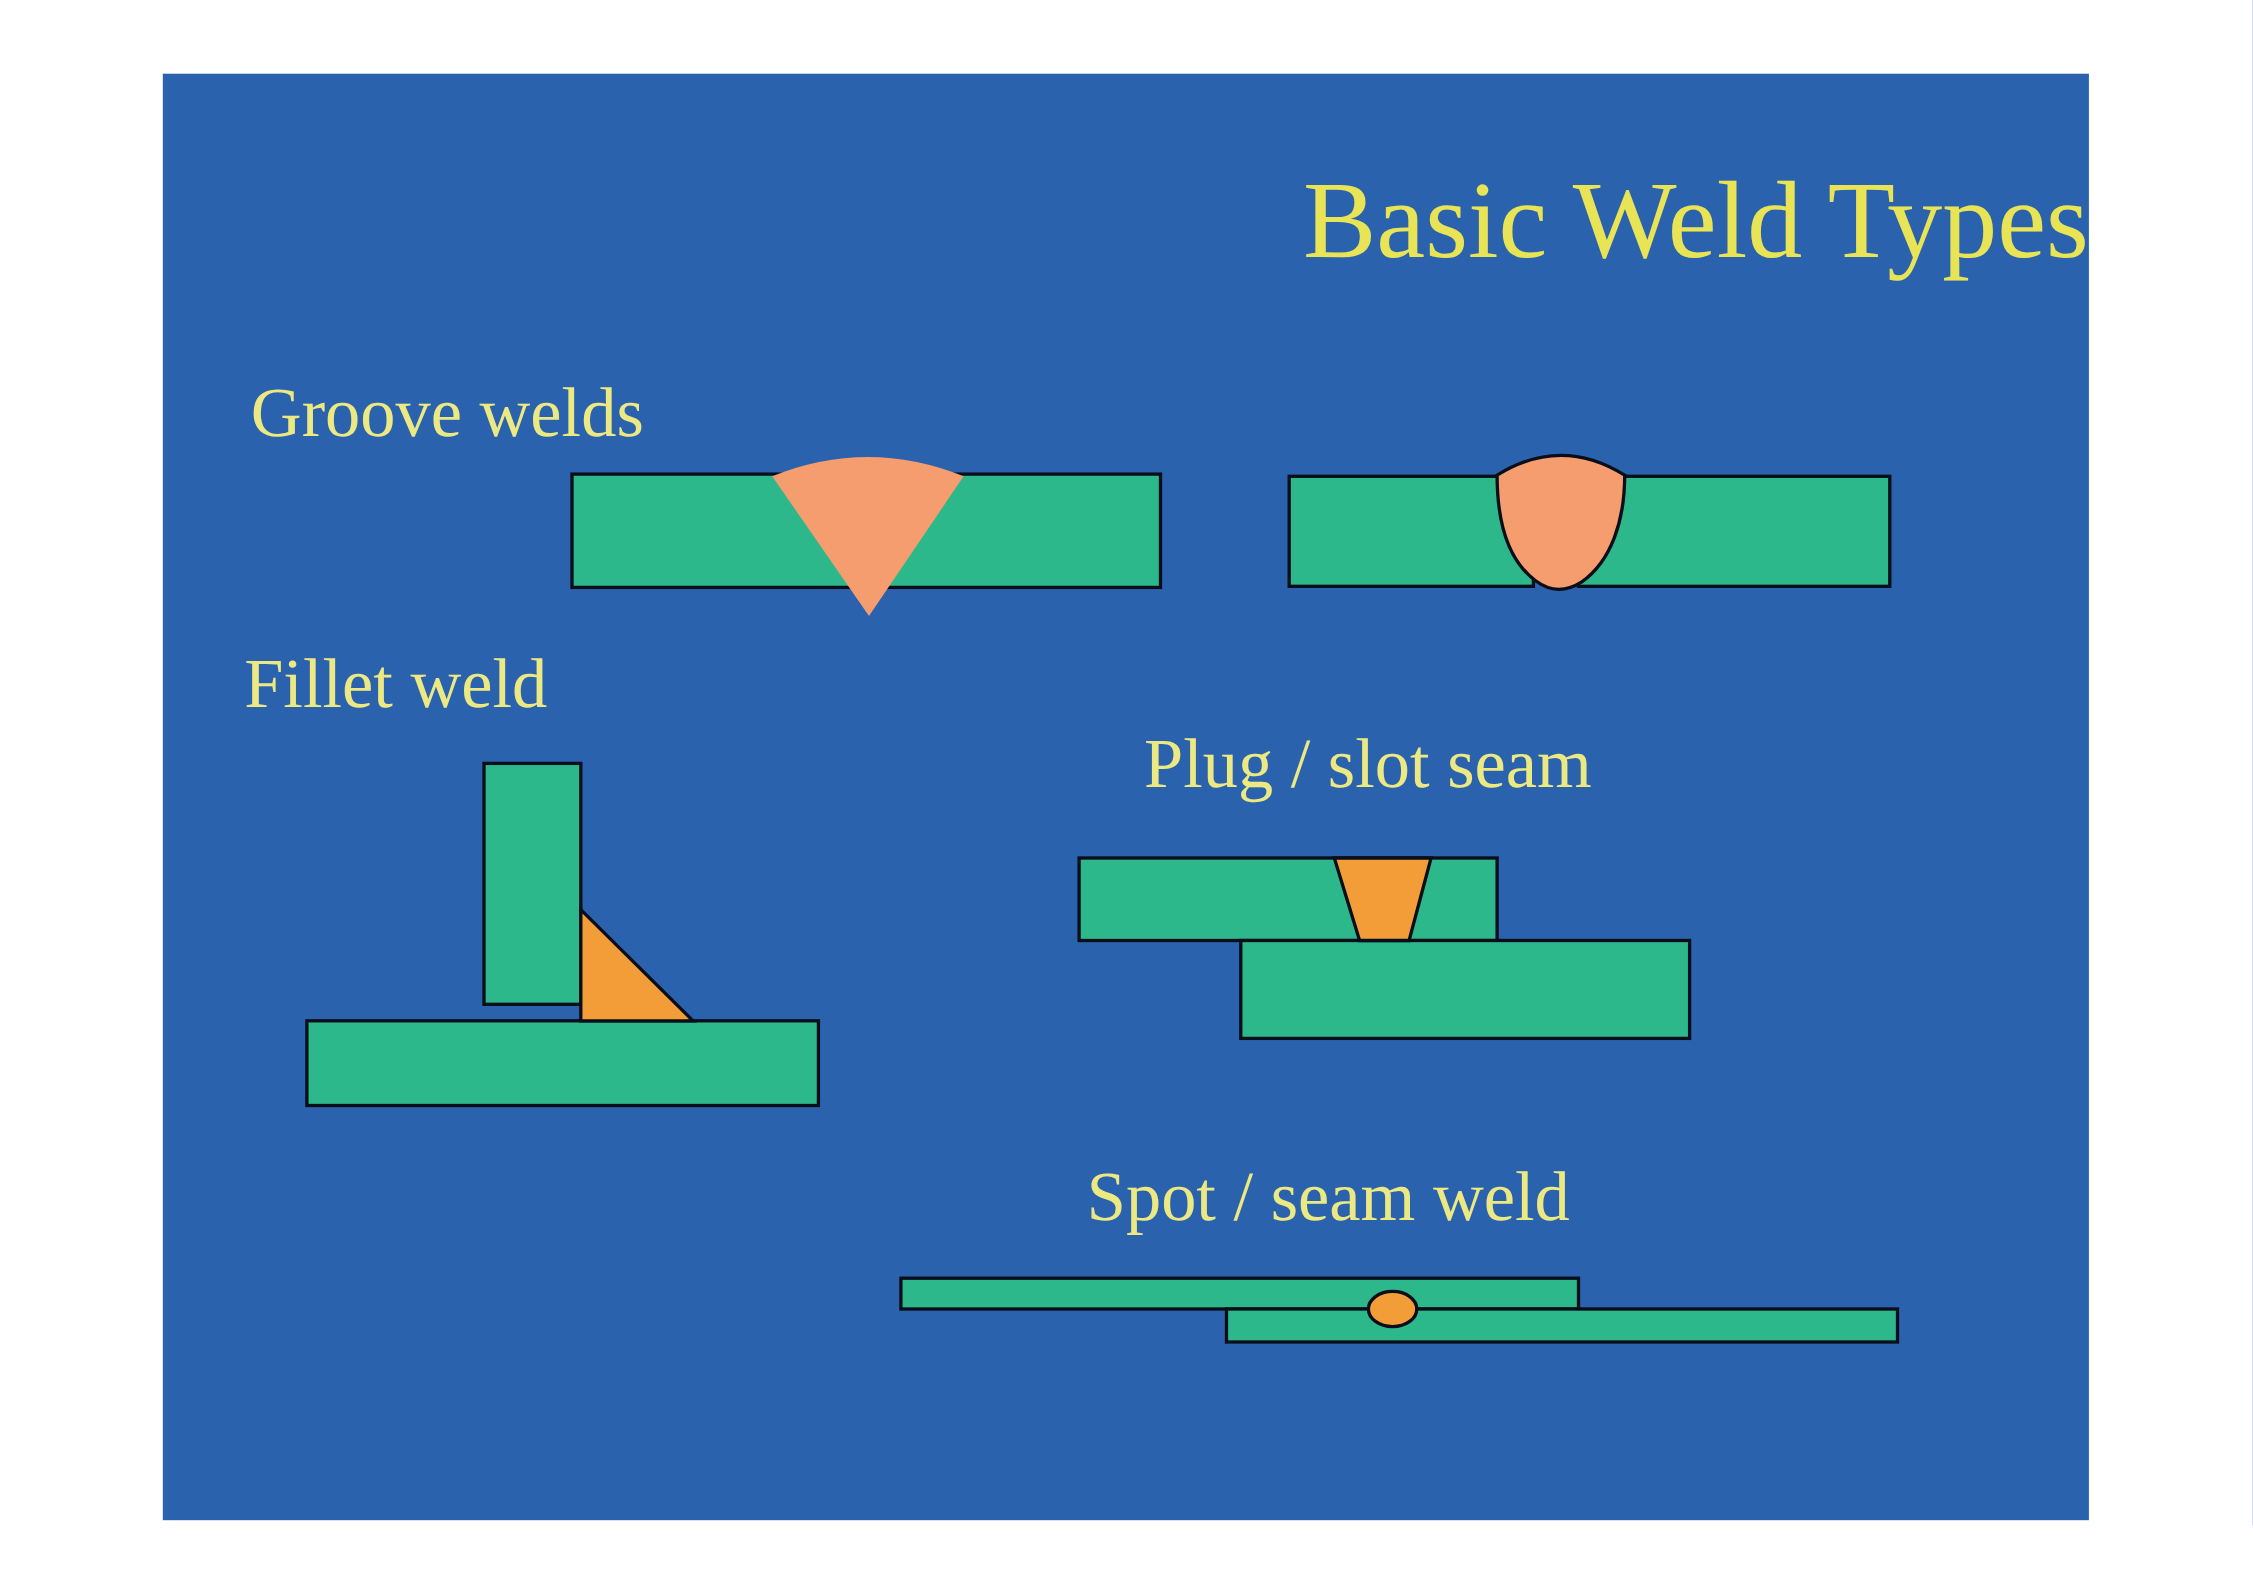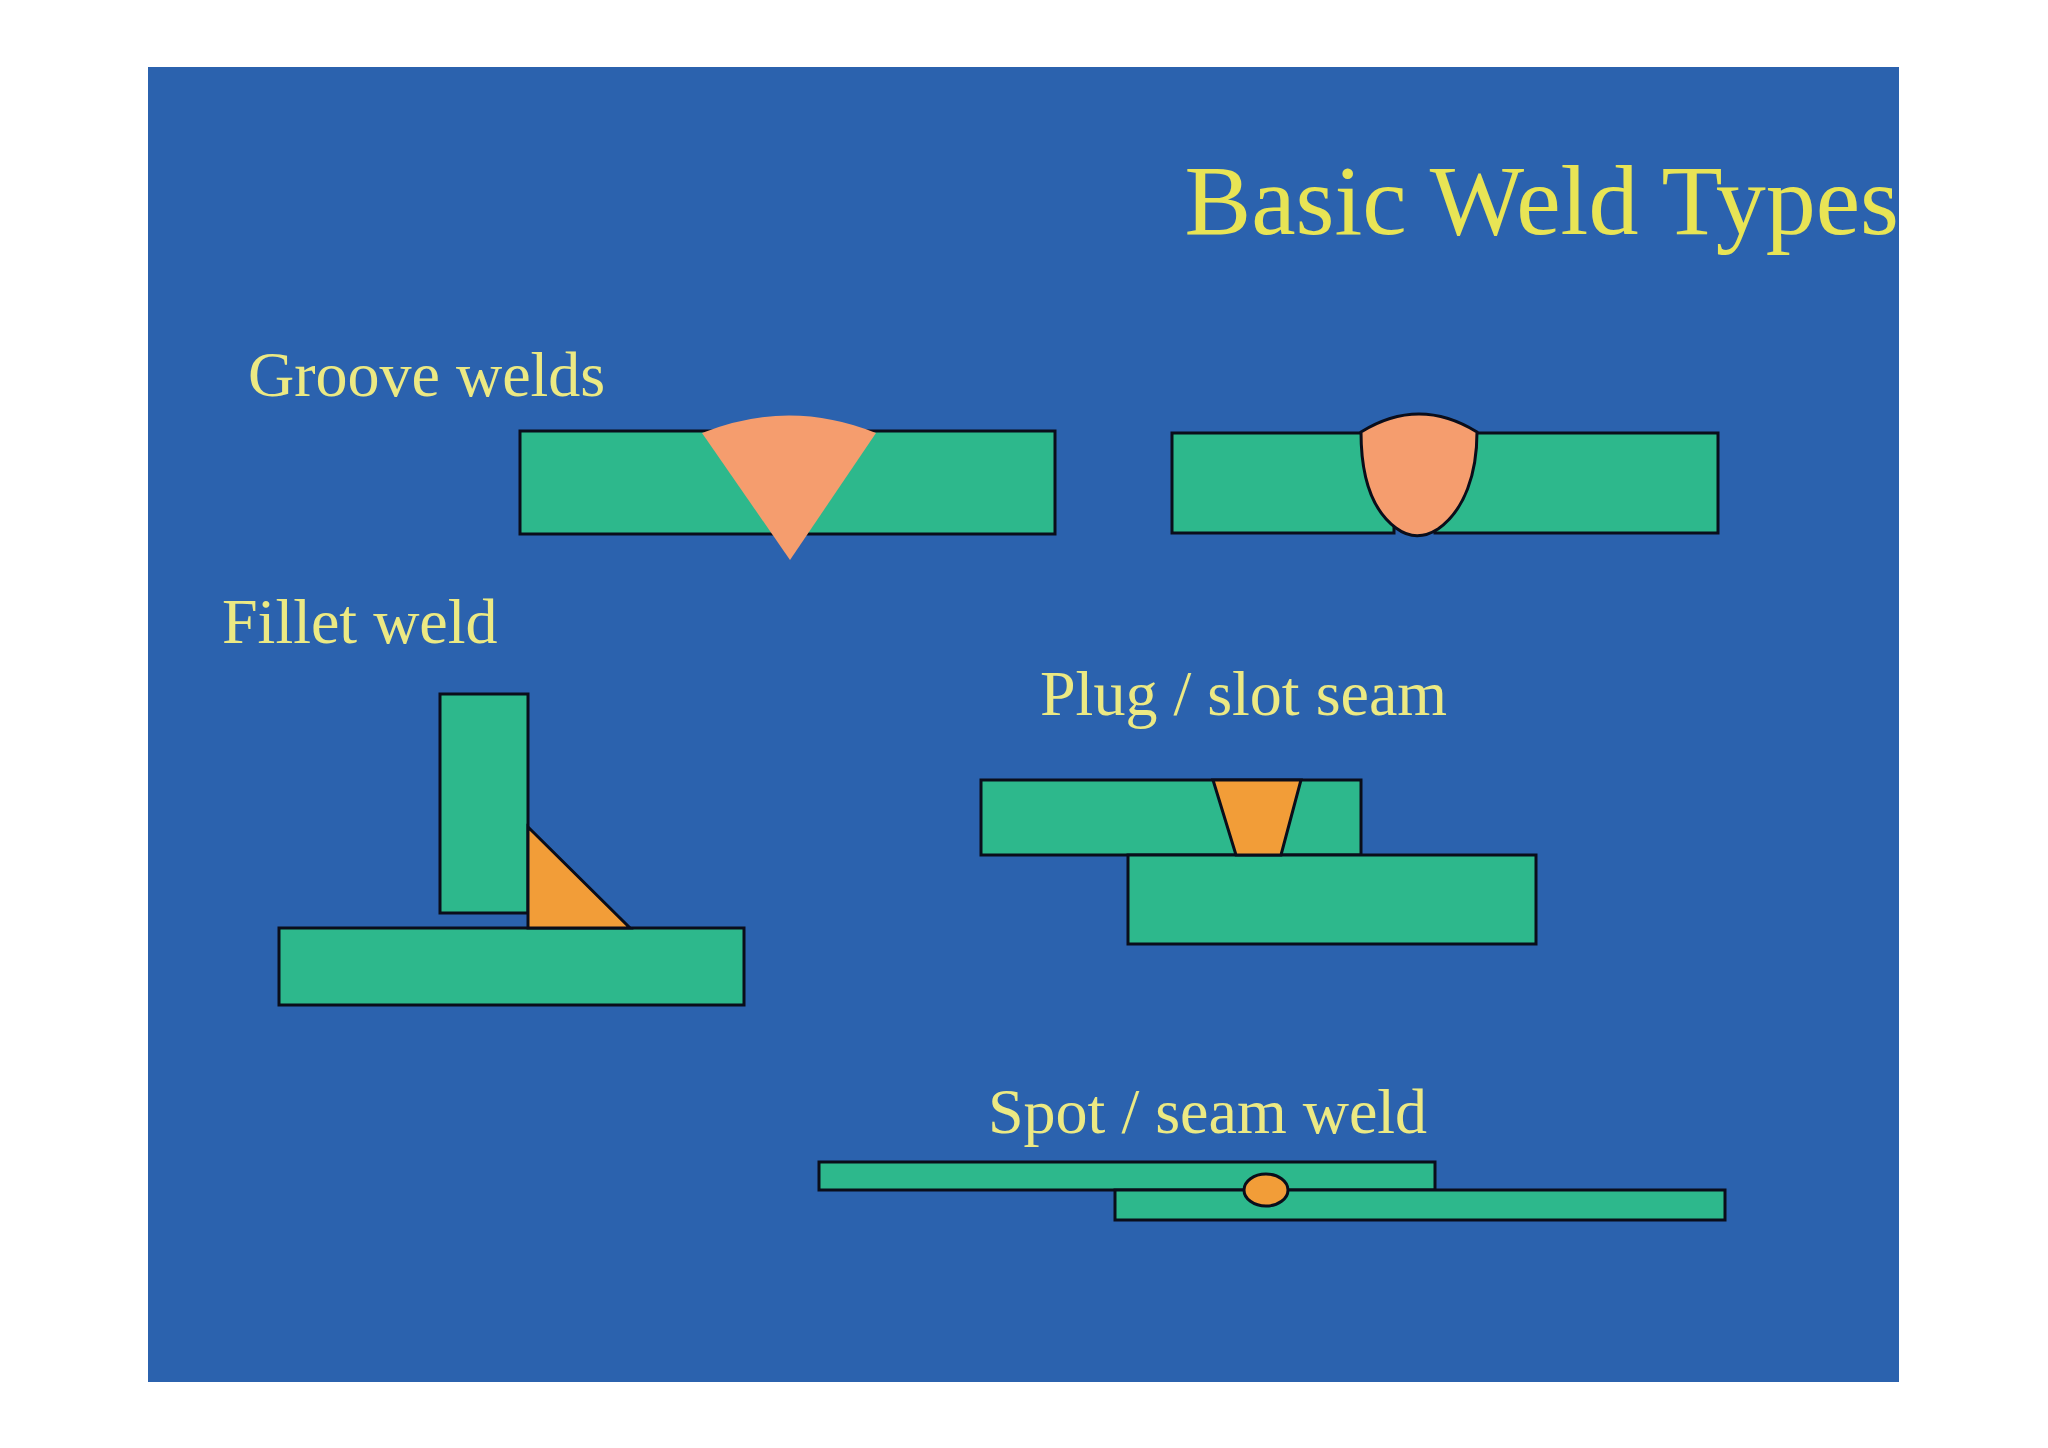--- a/index.html
+++ b/index.html
@@ -31,24 +31,24 @@
     color: var(--title-color, #e8e455);
     white-space: nowrap;
   }
   .weld-label {
     position: absolute;
     font-size: 64px;
     line-height: 1;
     color: var(--label-color, #ece983);
     white-space: nowrap;
   }
-  .label-groove { left: 228px; top: 343px; margin-left: 20px; }
+  .label-groove { left: 228px; top: 343px; }
   .label-fillet { left: 222px; top: 590px; text-align: center; }
   .label-plug   { left: 1040px; top: 662px; }
-  .label-spot   { left: 988px;  top: 1056px; margin-top: 24px; }
+  .label-spot   { left: 988px;  top: 1056px; }
   .plate  { fill: var(--plate-fill, #2db88c); stroke: var(--outline, #0a0d1a); stroke-width: 3; }
   .bead   { fill: var(--groove-bead-fill, #f59d6e); }
   .bead-stroked { fill: var(--groove-bead-fill, #f59d6e); stroke: var(--outline, #0a0d1a); stroke-width: 3; }
   .weld   { fill: var(--weld-fill, #f29d38); stroke: var(--outline, #0a0d1a); stroke-width: 3; }
 </style>
 </head>
 <body>
 
 <div class="slide"></div>
 

